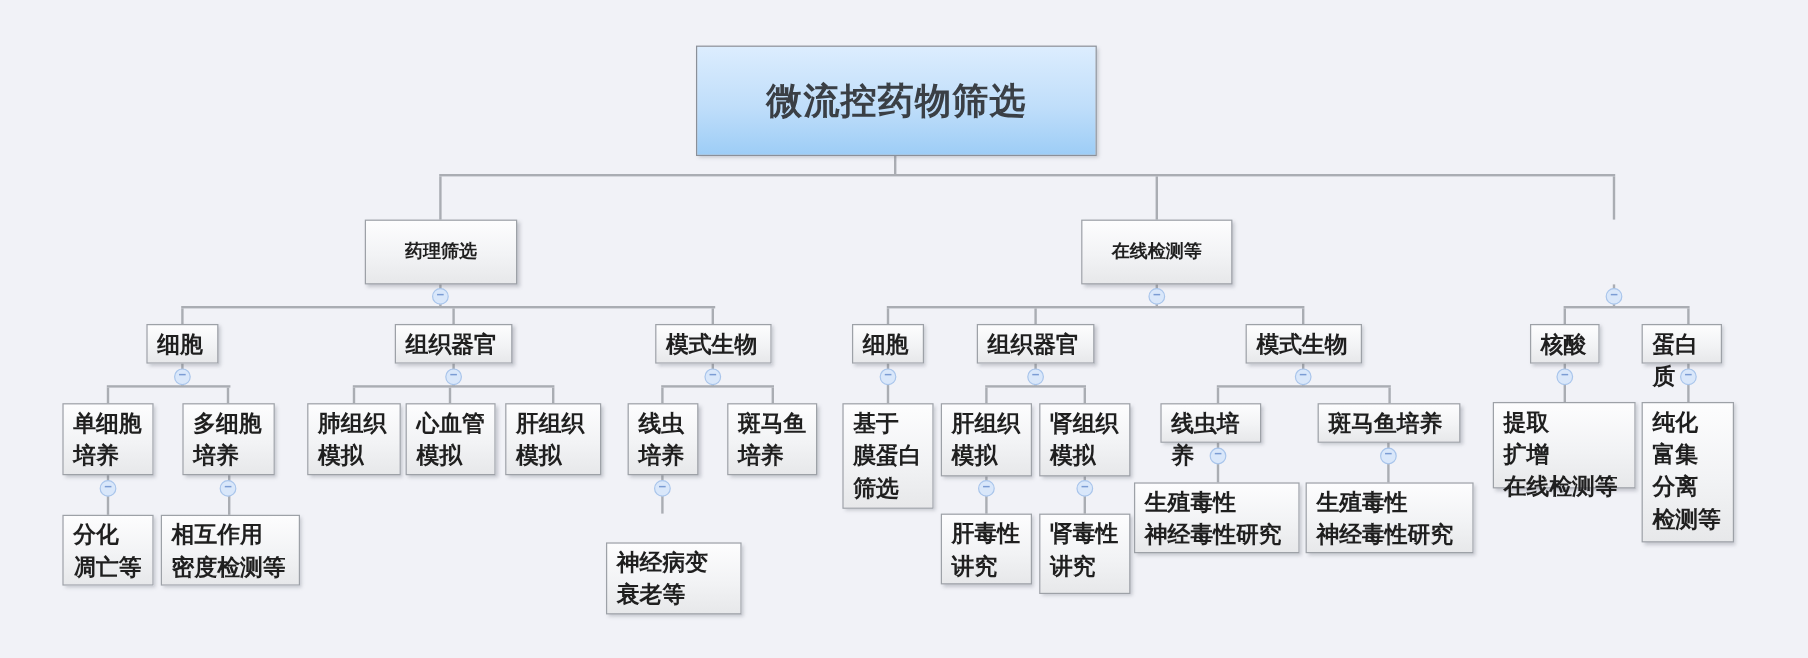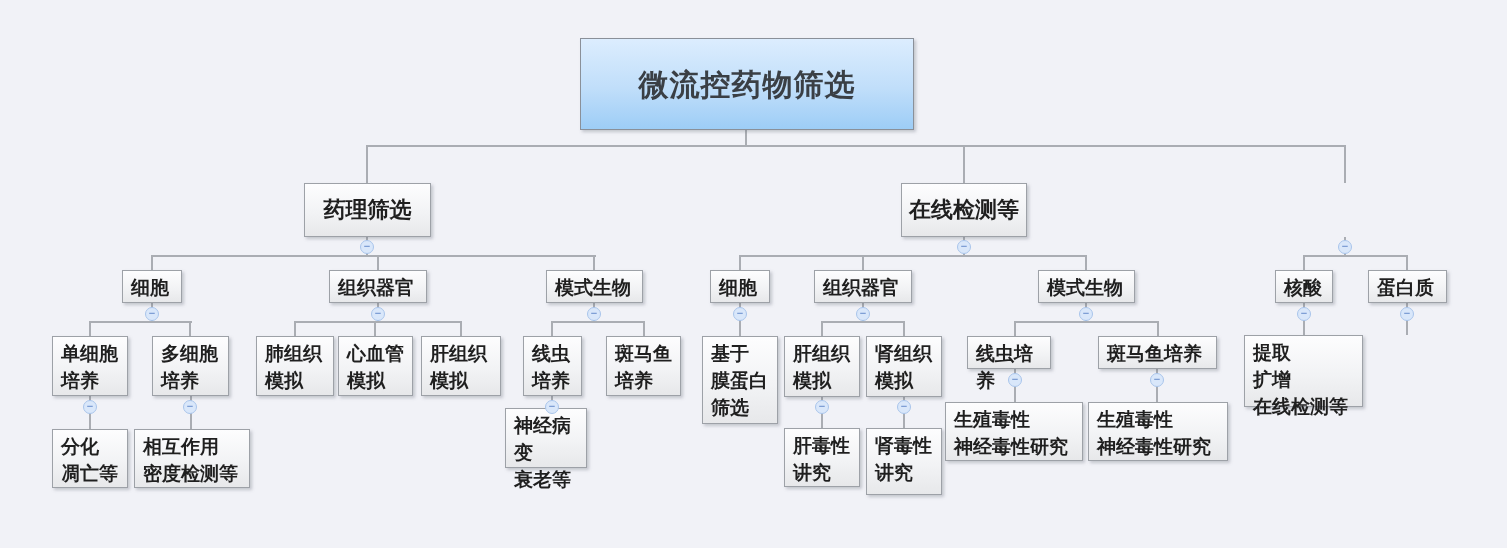--- a/index.html
+++ b/index.html
@@ -4,21 +4,21 @@
 <style>
   html,body{margin:0;padding:0;background:#f1f2f7;}
   .canvas{position:relative;width:1507px;height:548px;background:#f1f2f7;
           font-family:"Liberation Sans",sans-serif;overflow:hidden;}
   .node{position:absolute;box-sizing:border-box;z-index:1;
         background:linear-gradient(180deg,#fdfdfe 0%,#f2f3f5 55%,#e7e8ea 100%);
         border:1px solid #9da1a7;box-shadow:2px 2px 3px rgba(110,115,125,.35);
         color:#1f1f1f;font-size:19px;font-weight:600;line-height:27px;
         padding:3px 8px;white-space:pre-line;cursor:default;}
   .l1{display:flex;align-items:center;justify-content:center;
-      font-size:22px;padding:0;line-height:1.2;}
+      font-size:15px;padding:0;line-height:1.2;}
   .root{display:flex;align-items:center;justify-content:center;
         font-size:30px;font-weight:700;color:#3a3f45;letter-spacing:1px;
         background:linear-gradient(180deg,#dcedfe 0%,#c0defa 55%,#9dcdf6 100%);
         border:1px solid #8a9099;}
   .line{position:absolute;background:#aaadb3;z-index:0;}
   .toggle{position:absolute;width:14px;height:14px;border-radius:50%;z-index:2;
           background:#d9e7fa;border:1px solid #a9c5eb;box-sizing:border-box;
           display:flex;align-items:center;justify-content:center;
           color:#7b9cd4;font-size:11px;font-weight:700;line-height:1;cursor:pointer;}
   .toggle span{display:block;transform:translateY(-1px);}
@@ -95,21 +95,21 @@
   <div class="node l1" style="left:304px;top:183px;width:127px;height:54px">药理筛选</div>
   <div class="node l1" style="left:901px;top:183px;width:126px;height:54px">在线检测等</div>
 
   <div class="node" style="left:122px;top:270px;width:60px;height:33px">细胞</div>
   <div class="node" style="left:329px;top:270px;width:98px;height:33px">组织器官</div>
   <div class="node" style="left:546px;top:270px;width:97px;height:33px">模式生物</div>
   <div class="node" style="left:710px;top:270px;width:60px;height:33px">细胞</div>
   <div class="node" style="left:814px;top:270px;width:98px;height:33px">组织器官</div>
   <div class="node" style="left:1038px;top:270px;width:97px;height:33px">模式生物</div>
   <div class="node" style="left:1275px;top:270px;width:58px;height:33px">核酸</div>
-  <div class="node" style="left:1368px;top:270px;width:79px;height:33px">蛋白质</div>
+  <div class="node" style="left:1368px;top:270px;width:67px;height:33px">蛋白质</div>
 
   <div class="node" style="left:52px;top:336px;width:76px;height:60px">单细胞
 培养</div>
   <div class="node" style="left:152px;top:336px;width:77px;height:60px">多细胞
 培养</div>
   <div class="node" style="left:256px;top:336px;width:78px;height:60px">肺组织
 模拟</div>
   <div class="node" style="left:338px;top:336px;width:75px;height:60px">心血管
 模拟</div>
   <div class="node" style="left:421px;top:336px;width:80px;height:60px">肝组织
@@ -123,26 +123,30 @@
 筛选</div>
   <div class="node" style="left:784px;top:336px;width:76px;height:61px">肝组织
 模拟</div>
   <div class="node" style="left:866px;top:336px;width:76px;height:61px">肾组织
 模拟</div>
   <div class="node" style="left:967px;top:336px;width:84px;height:33px">线虫培养</div>
   <div class="node" style="left:1098px;top:336px;width:119px;height:33px">斑马鱼培养</div>
   <div class="node" style="left:1244px;top:335px;width:119px;height:72px">提取
 扩增
 在线检测等</div>
+  <div class="node" style="left:1368px;top:335px;width:77px;height:117px">纯化
+富集
+分离
+检测等</div>
 
   <div class="node" style="left:52px;top:429px;width:76px;height:59px">分化
 凋亡等</div>
   <div class="node" style="left:134px;top:429px;width:116px;height:59px">相互作用
 密度检测等</div>
-  <div class="node" style="left:505px;top:408px;width:82px;height:60px">神经病变
+  <div class="node" style="left:505px;top:452px;width:113px;height:60px">神经病变
 衰老等</div>
   <div class="node" style="left:784px;top:428px;width:76px;height:59px">肝毒性
 讲究</div>
   <div class="node" style="left:866px;top:428px;width:76px;height:67px">肾毒性
 讲究</div>
   <div class="node" style="left:945px;top:402px;width:138px;height:59px">生殖毒性
 神经毒性研究</div>
   <div class="node" style="left:1088px;top:402px;width:140px;height:59px">生殖毒性
 神经毒性研究</div>
 

